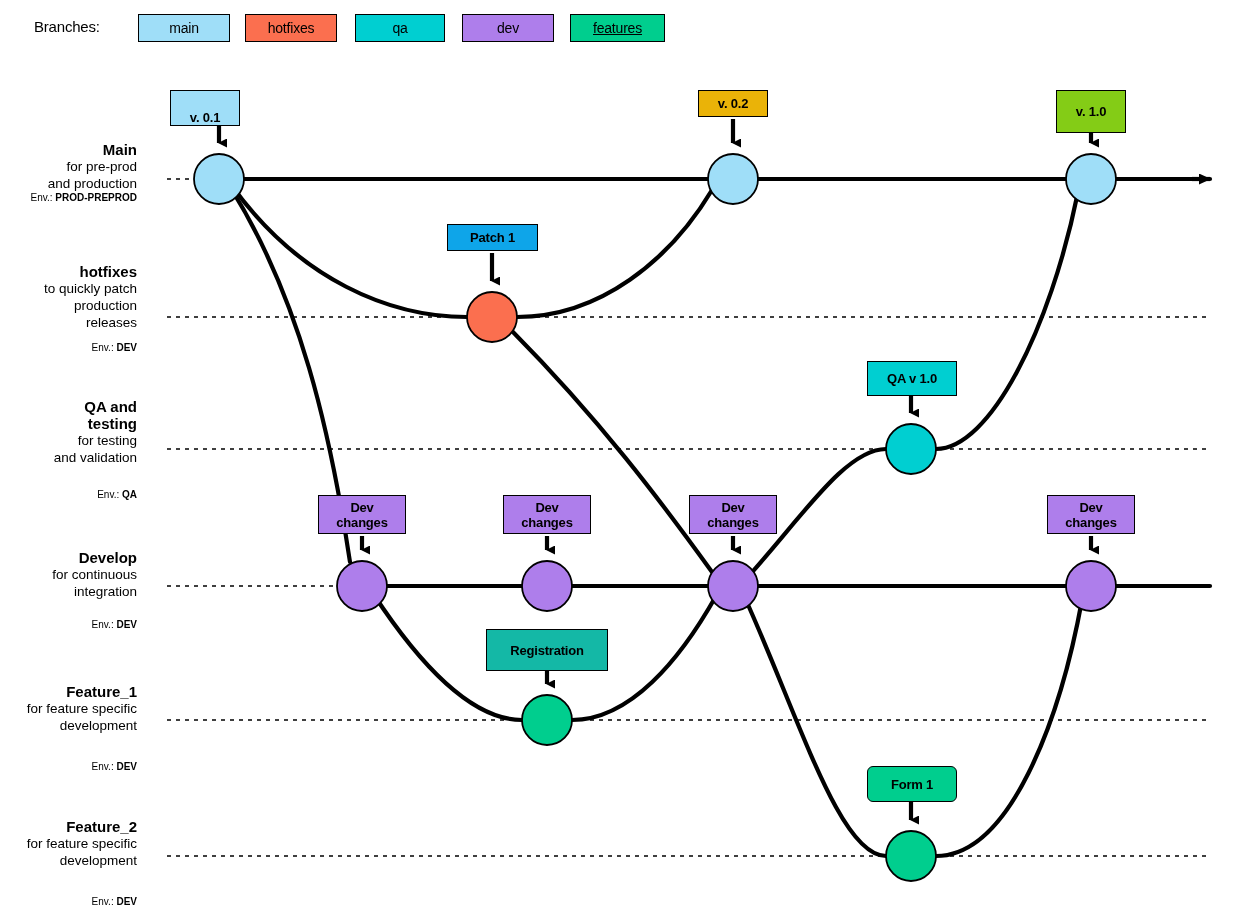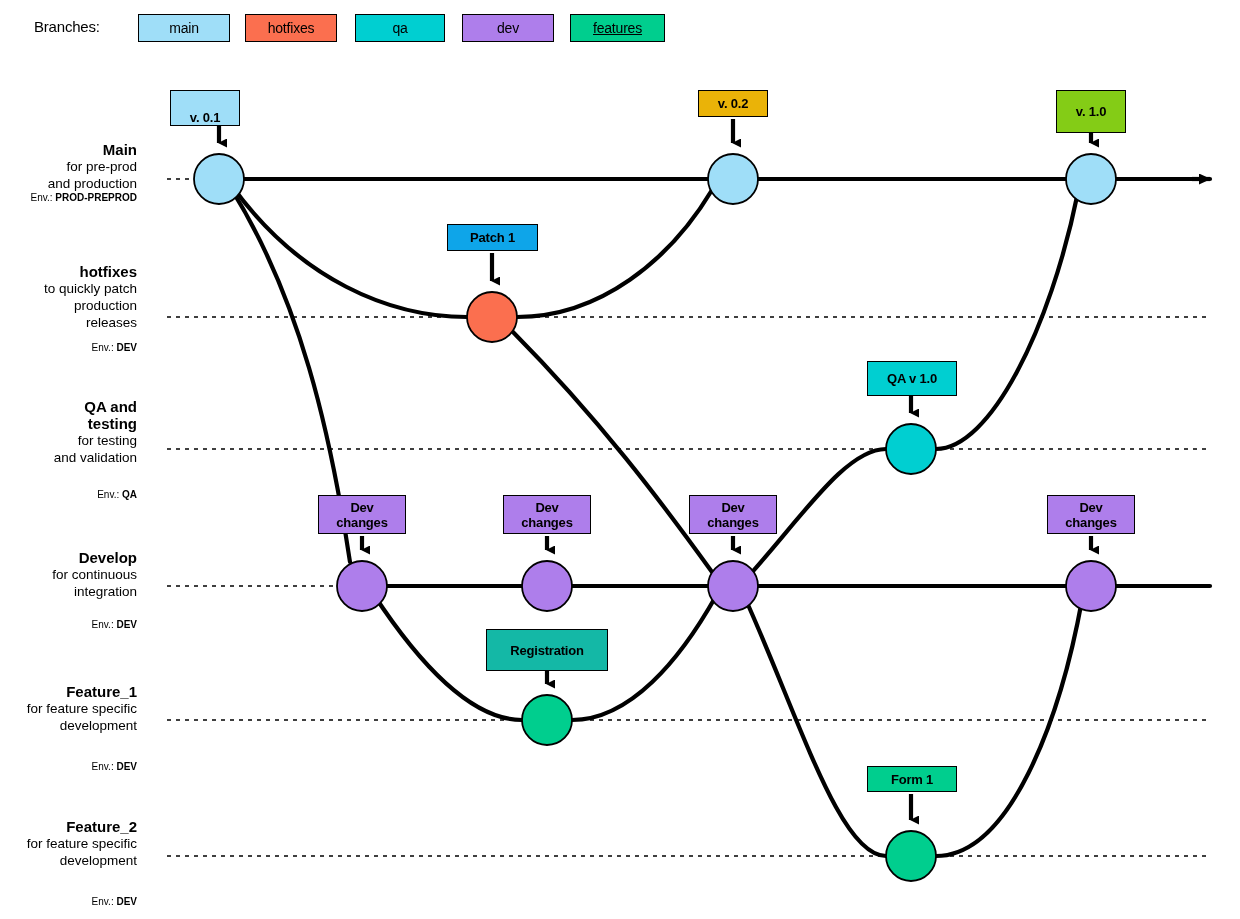--- a/index.html
+++ b/index.html
@@ -226,16 +226,16 @@
     </div>
     <div class="commit-box" style="left: 689px; top: 495px; width: 88px; height: 39px; background: rgb(174, 126, 235);">
       <span>Dev<br>changes</span>
     </div>
     <div class="commit-box" style="left: 1047px; top: 495px; width: 88px; height: 39px; background: rgb(174, 126, 235);">
       <span>Dev<br>changes</span>
     </div>
     <div class="commit-box" style="left: 486px; top: 629px; width: 122px; height: 42px; background: #14b8a6;">
       <span>Registration</span>
     </div>
-    <div class="commit-box" style="left: 867px; top: 766px; width: 90px; height: 26px; background: rgb(0, 206, 142);">
+    <div class="commit-box" style="left: 867px; top: 766px; width: 90px; height: 36px; background: rgb(0, 206, 142); border-radius: 6px;">
       <span>Form 1</span>
     </div>
   </div>
 
 </body></html>

